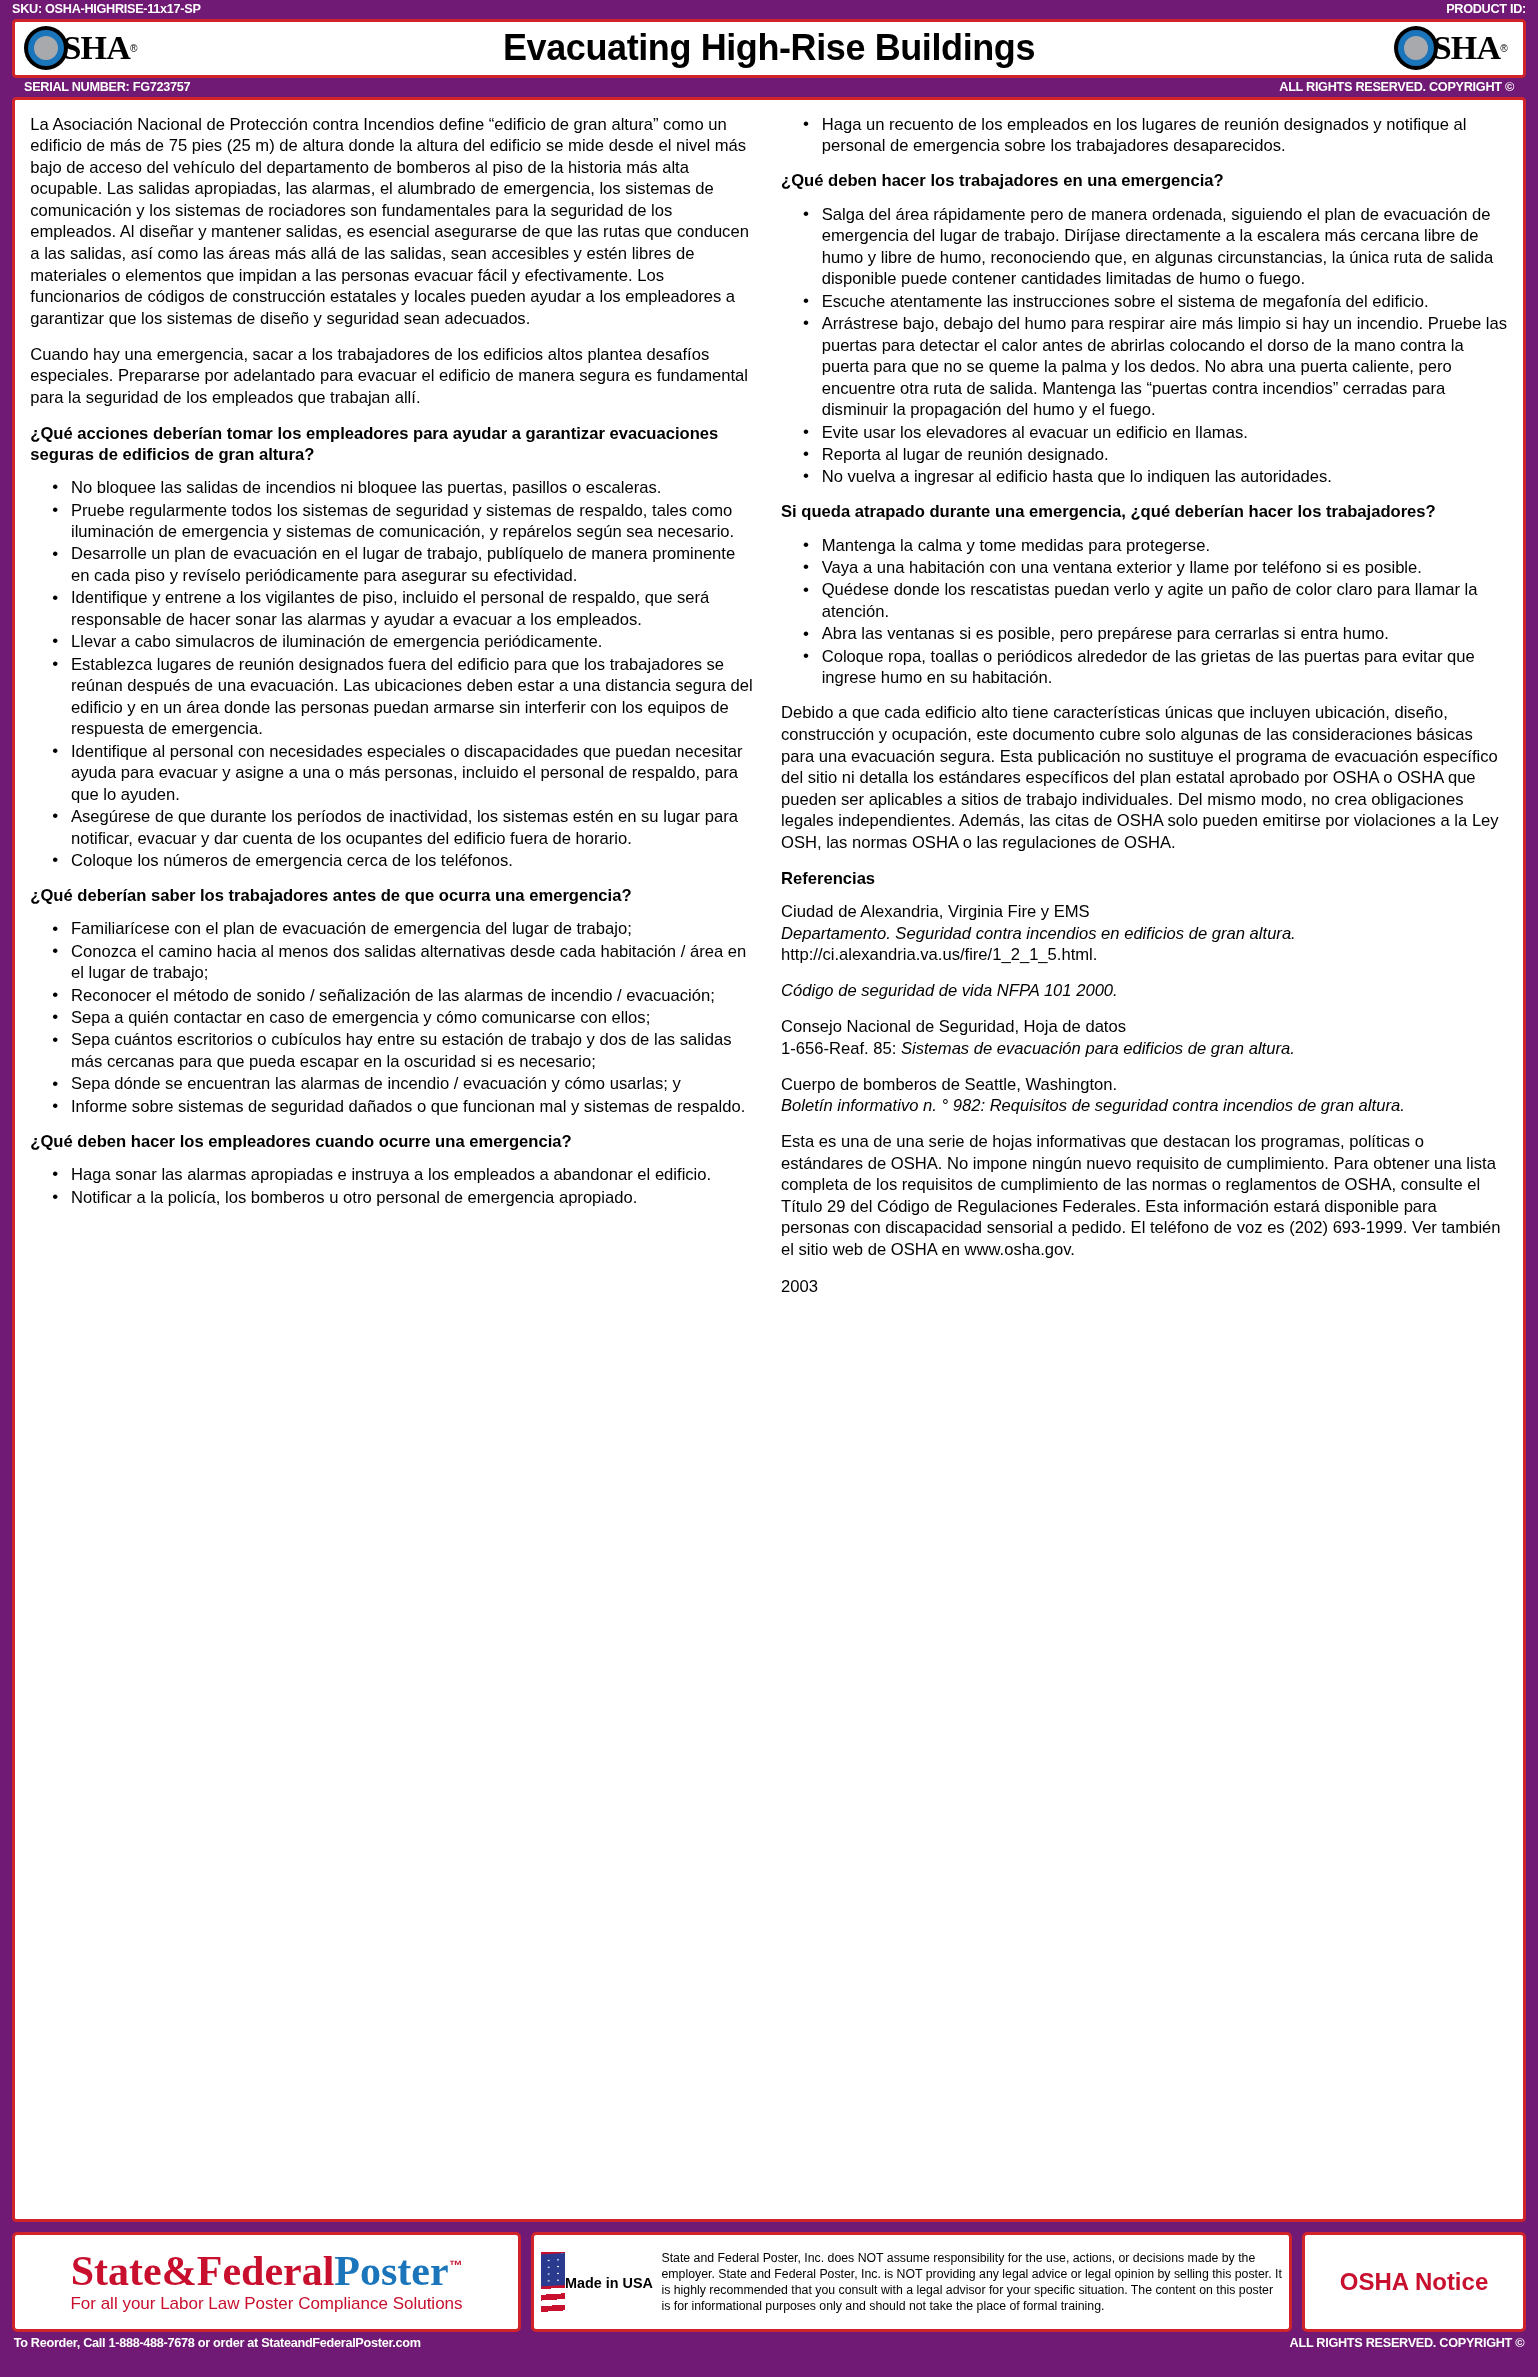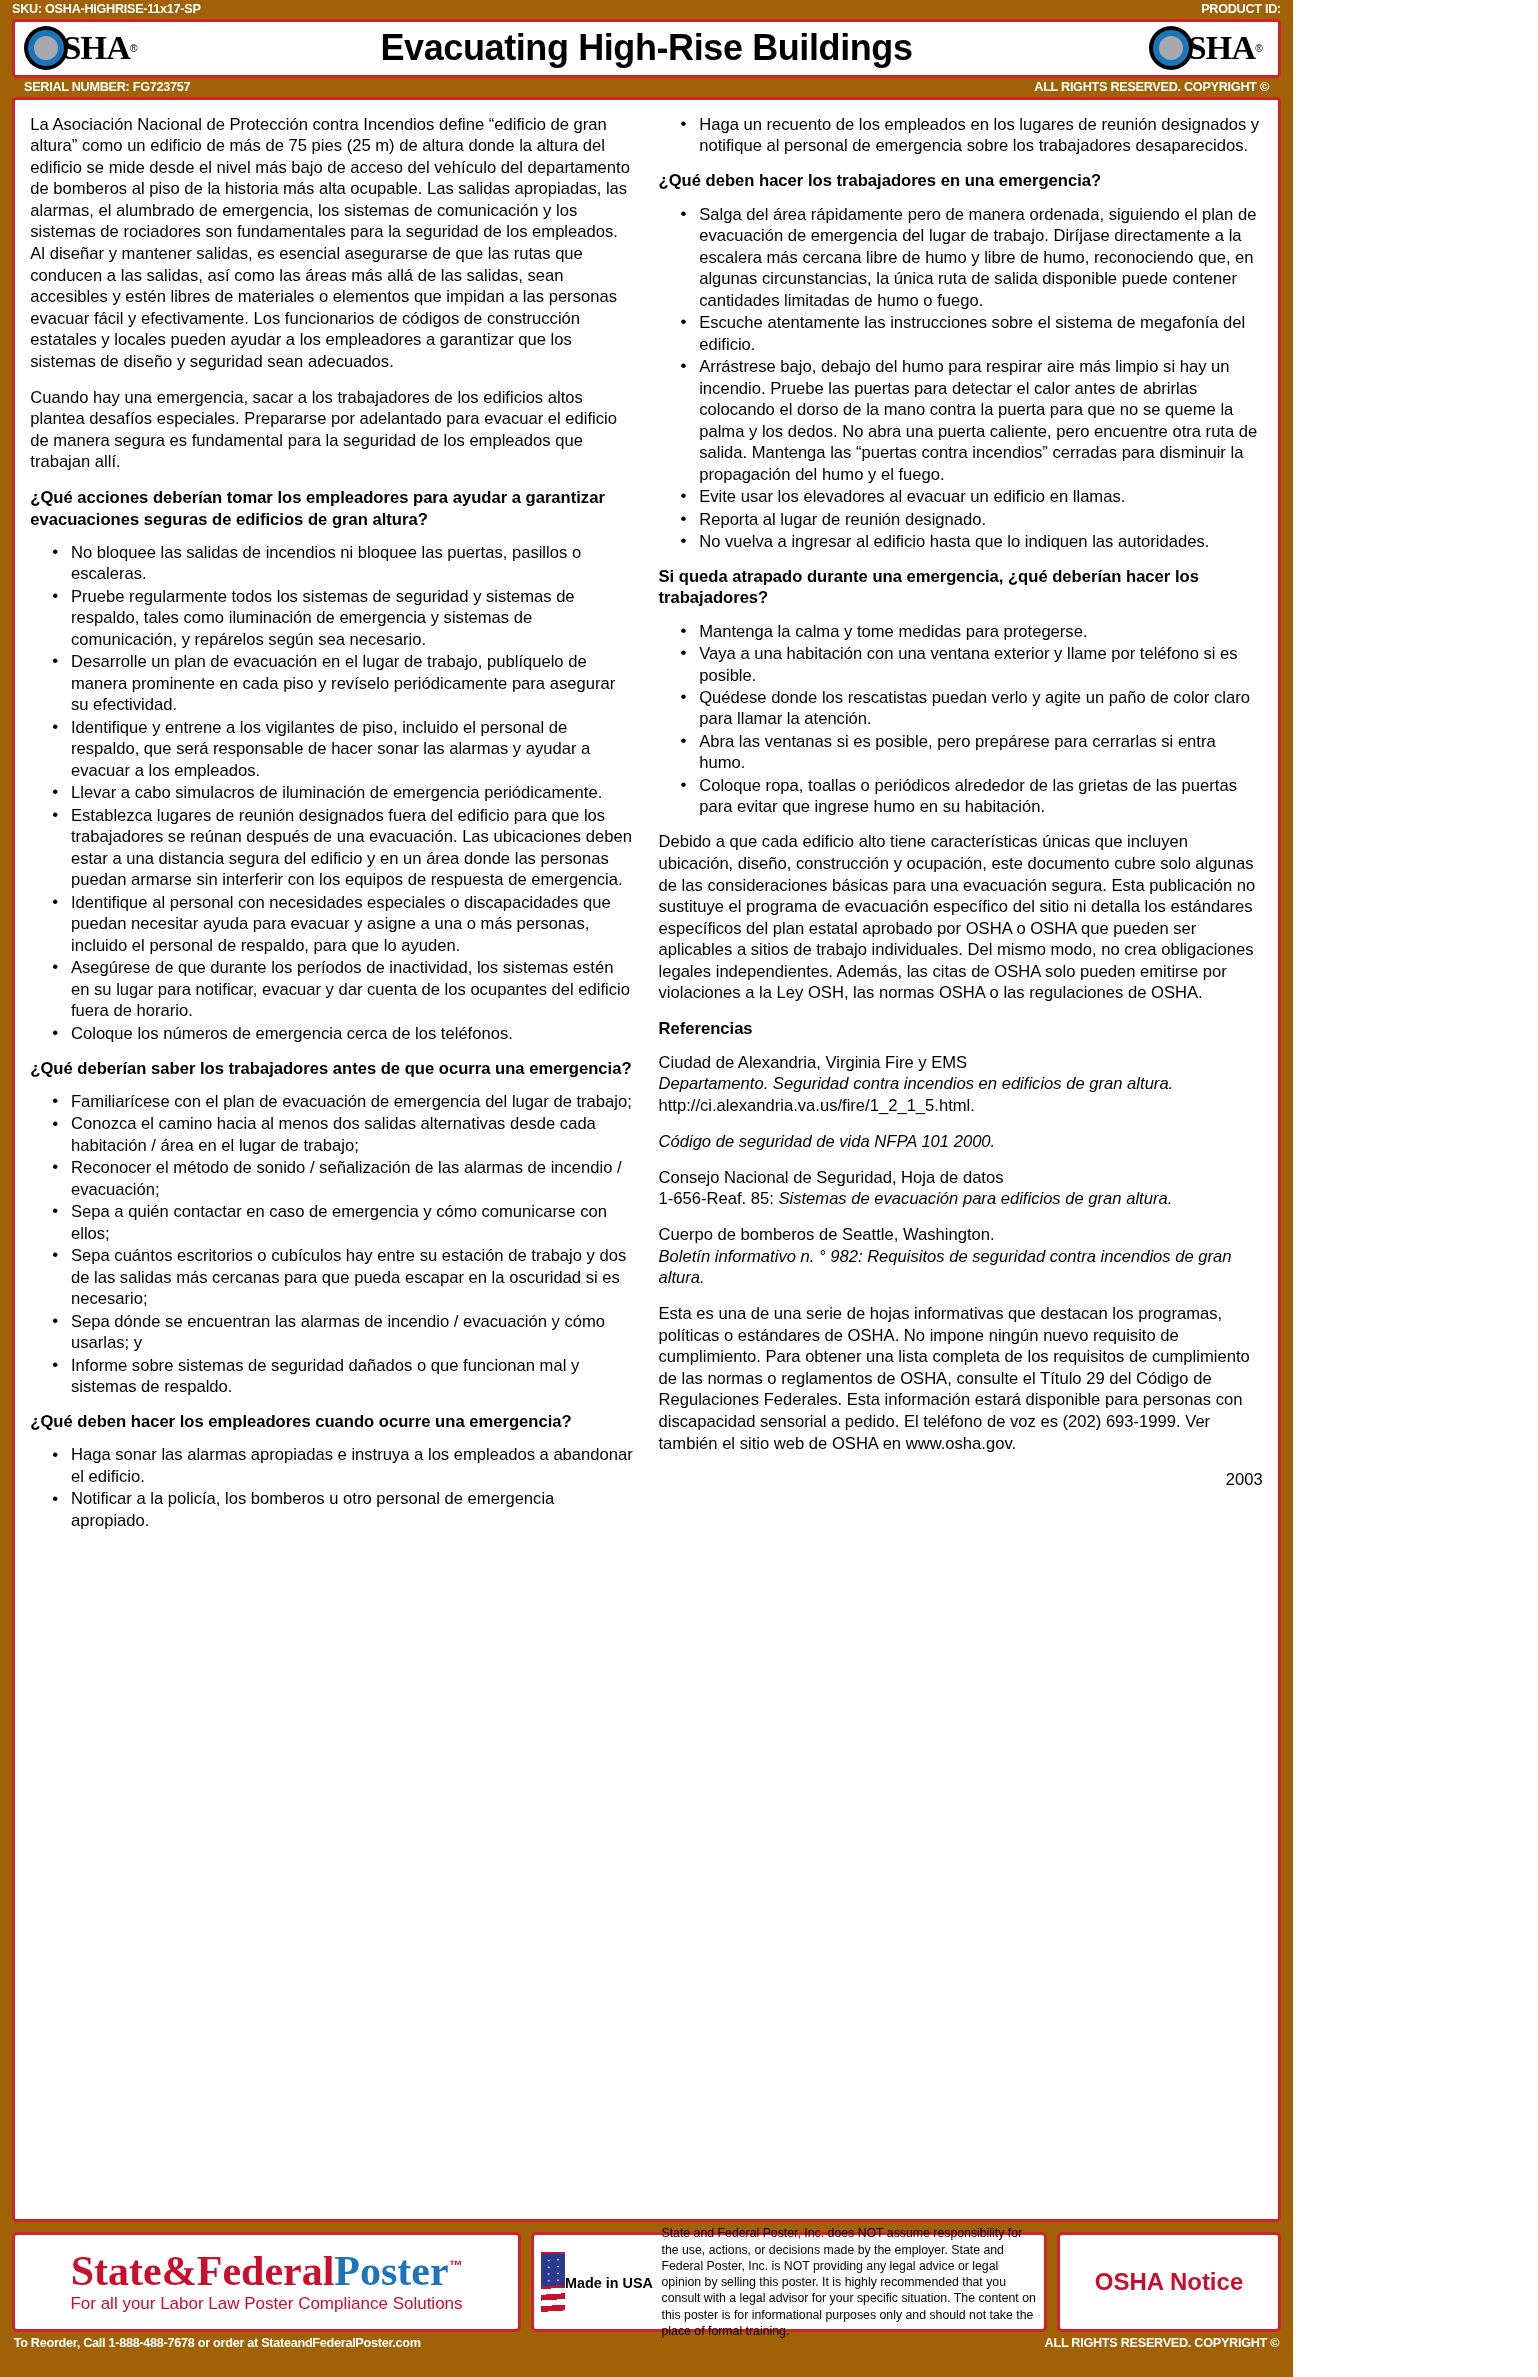--- a/index.html
+++ b/index.html
@@ -5,23 +5,23 @@
   html, body {
     margin: 0;
     padding: 0;
     background: #ffffff;
   }
   body {
     font-family: "Liberation Sans", sans-serif;
   }
   .poster {
     position: relative;
-    width: 1293px;
+    width: 1538px;
     height: 2377px;
-    background: #a16207;
+    background: #701a75;
     box-sizing: border-box;
     overflow: hidden;
   }
 
   
   .meta-strip {
     position: absolute;
     top: 0; left: 0; right: 0;
     height: 18.7px;
     display: flex;
@@ -168,21 +168,20 @@
     content: "\2022";
     position: absolute;
     left: 0;
     top: -0.8px;
     font-size: 17px;
   }
   .italic { font-style: italic; }
   .refs-block { margin-bottom: 14.4px; }
   .refs-line { display: block; }
   .year {
-    text-align: right;
     margin-top: 15.3px;
     font-size: 16.6px;
   }
 
   
   .footer {
     position: absolute;
     left: 0; right: 0;
     bottom: 0;
     height: 155px;

